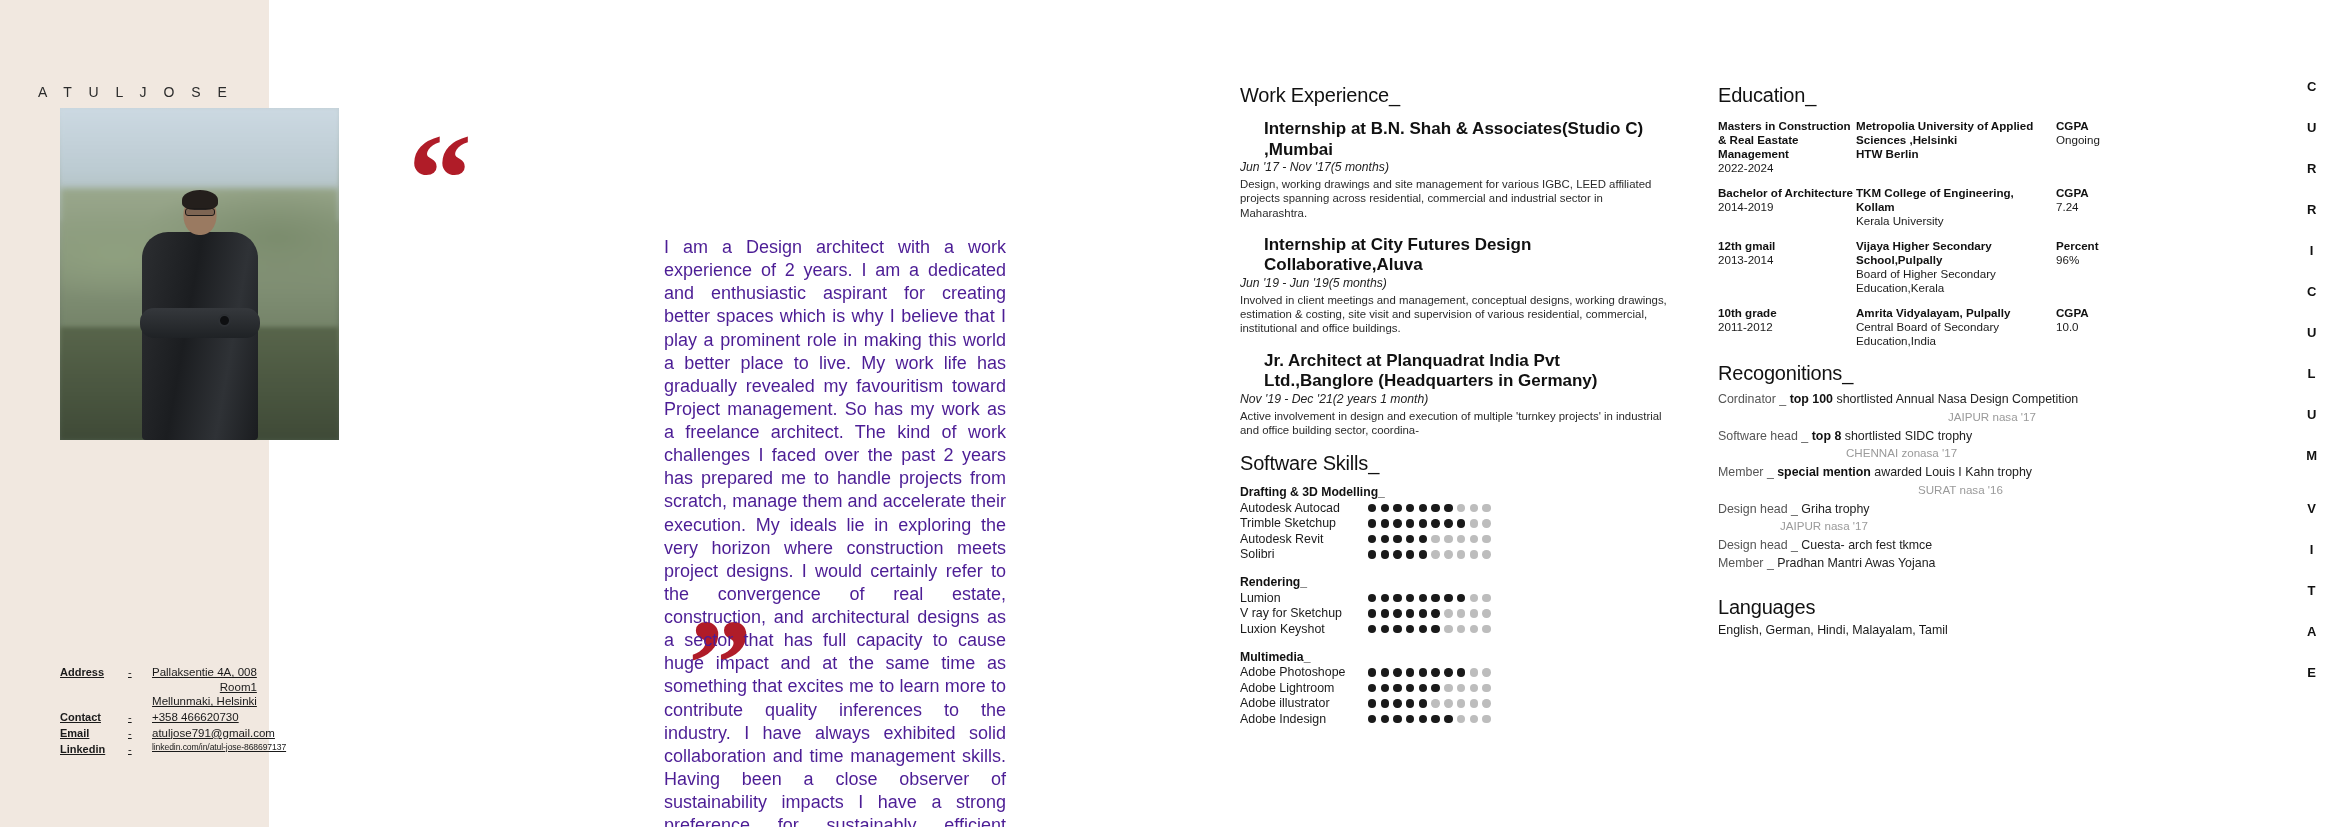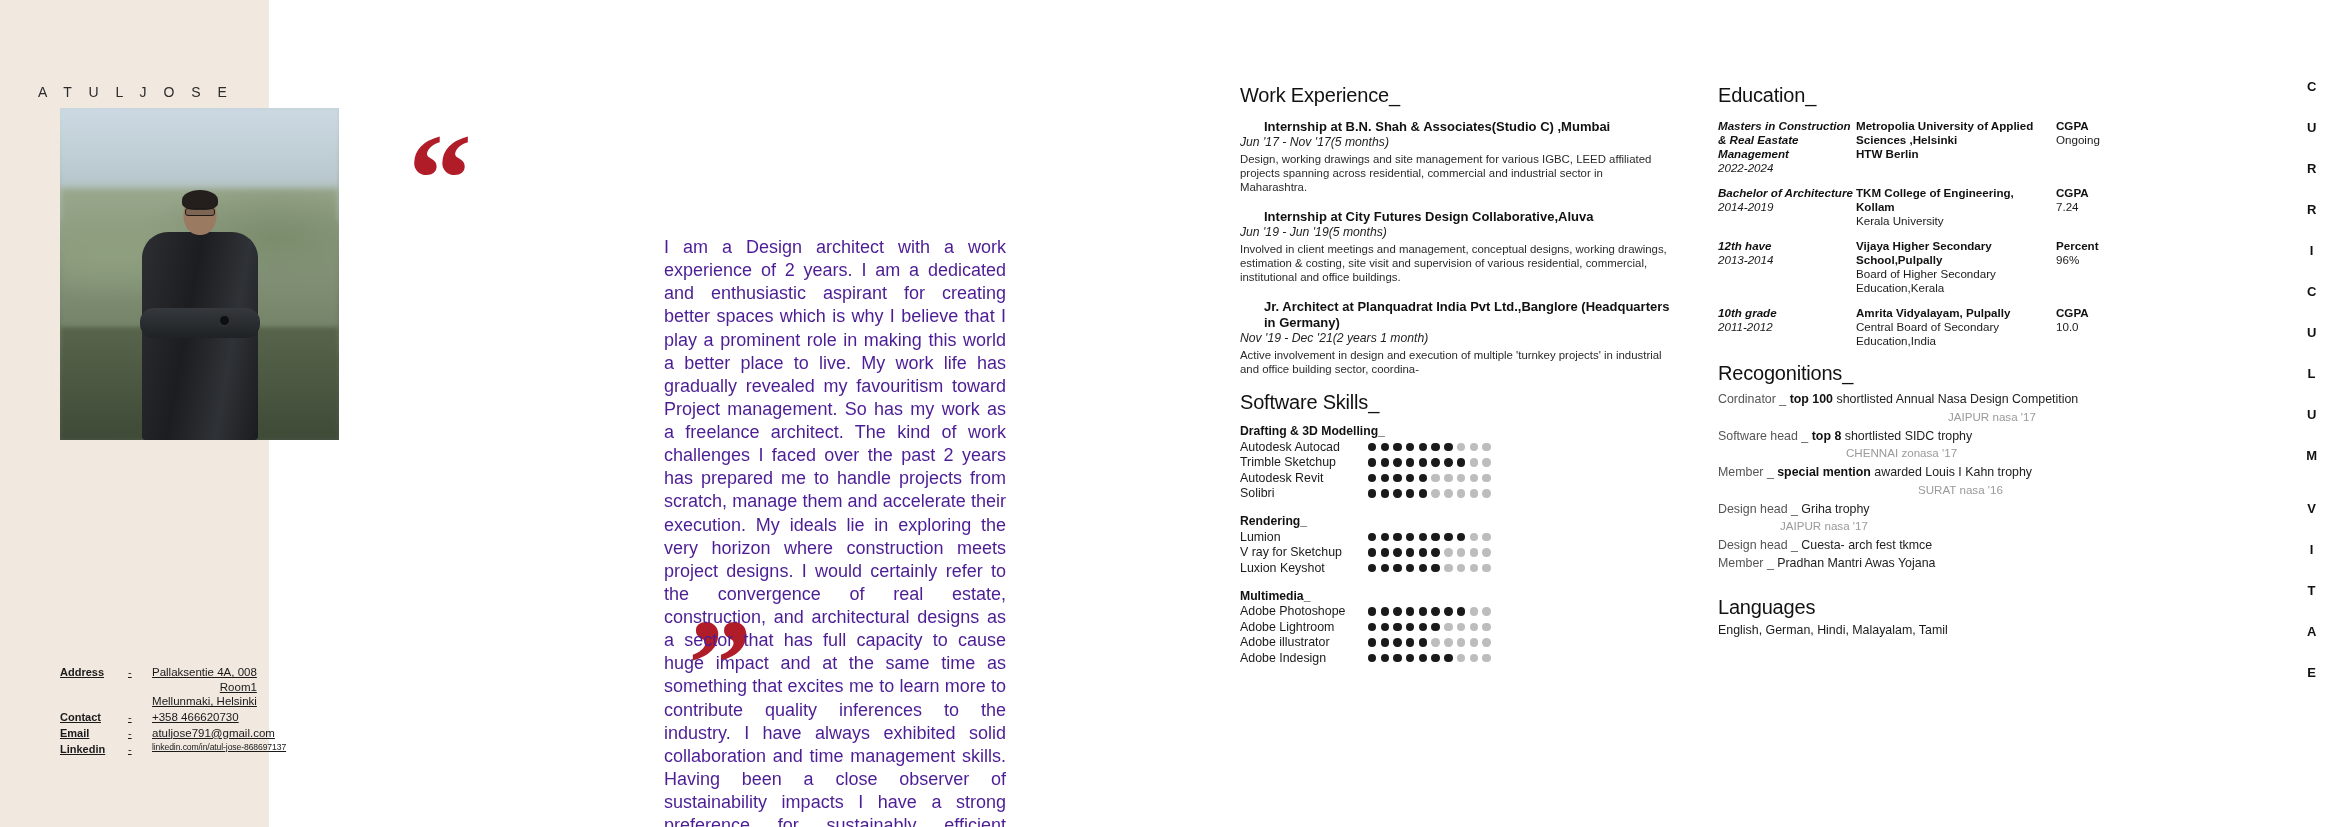--- a/index.html
+++ b/index.html
@@ -120,37 +120,37 @@
   }
 
   
   .col-work { position: absolute; left: 1240px; top: 84px; width: 430px; }
   .section-title {
     font-size: 20px; font-weight: 400; color: #111;
     letter-spacing: -0.2px; margin-bottom: 12px;
   }
 
   .job { margin-bottom: 15px; }
-  .job-title { font-size: 13px; font-weight: 700; color: #111; line-height: 1.22; padding-left: 24px; }
+  .job-title { font-size: 17px; font-weight: 700; color: #111; line-height: 1.22; padding-left: 24px; }
   .job-date  { font-size: 12.2px; font-style: italic; color: #222; line-height: 1.3; }
   .job-desc  { font-size: 11.4px; color: #2a2a2a; line-height: 1.24; margin-top: 1px; }
 
   .skills-title { margin-top: 14px; margin-bottom: 10px; }
   .skill-group { margin-bottom: 13px; position: relative; }
   .skill-group-title { font-size: 12.2px; font-weight: 700; color: #111; margin-bottom: 1px; }
   .skill-row { display: flex; align-items: center; height: 15.5px; }
   .skill-name { font-size: 12.4px; color: #1a1a1a; width: 128px; flex: none; }
   .dots { display: flex; gap: 4.3px; margin-left: 0px; }
   .dot { width: 8.4px; height: 8.4px; border-radius: 50%; background: #bdbdbd; }
   .dot.on { background: #1a1a1a; }
 
   
   .col-edu { position: absolute; left: 1718px; top: 84px; width: 500px; }
   .edu-row { display: flex; margin-bottom: 11px; }
-  .edu-left  { width: 138px; flex: none; font-style: italic; }
+  .edu-left  { width: 138px; flex: none; }
   .edu-mid   { width: 200px; flex: none; padding-right: 6px; }
   .edu-right { width: 90px; flex: none; }
   .edu-b { font-size: 11.6px; font-weight: 700; color: #111; line-height: 1.21; }
   .edu-n { font-size: 11.6px; font-weight: 400; color: #1a1a1a; line-height: 1.21; }
 
   .recog-title { margin-top: 14px; margin-bottom: 7px; }
   .recog-item { font-size: 12.4px; color: #555; line-height: 1.26; margin-bottom: 2px; }
   .recog-item b { color: #111; font-weight: 700; text-align: center; }
   .recog-item .plain { color: #222; font-weight: 400; }
   .recog-sub { font-size: 11.6px; color: #9a9a9a; line-height: 1.2; margin-bottom: 5px; }
@@ -455,21 +455,21 @@
         <div class="edu-n">Kerala University</div>
       </div>
       <div class="edu-right">
         <div class="edu-b">CGPA</div>
         <div class="edu-n">7.24</div>
       </div>
     </div>
 
     <div class="edu-row">
       <div class="edu-left">
-        <div class="edu-b">12th have</div>
+        <div class="edu-b">12th gmail</div>
         <div class="edu-n">2013-2014</div>
       </div>
       <div class="edu-mid">
         <div class="edu-b">Vijaya Higher Secondary School,Pulpally</div>
         <div class="edu-n">Board of Higher Secondary Education,Kerala</div>
       </div>
       <div class="edu-right">
         <div class="edu-b">Percent</div>
         <div class="edu-n">96%</div>
       </div>

